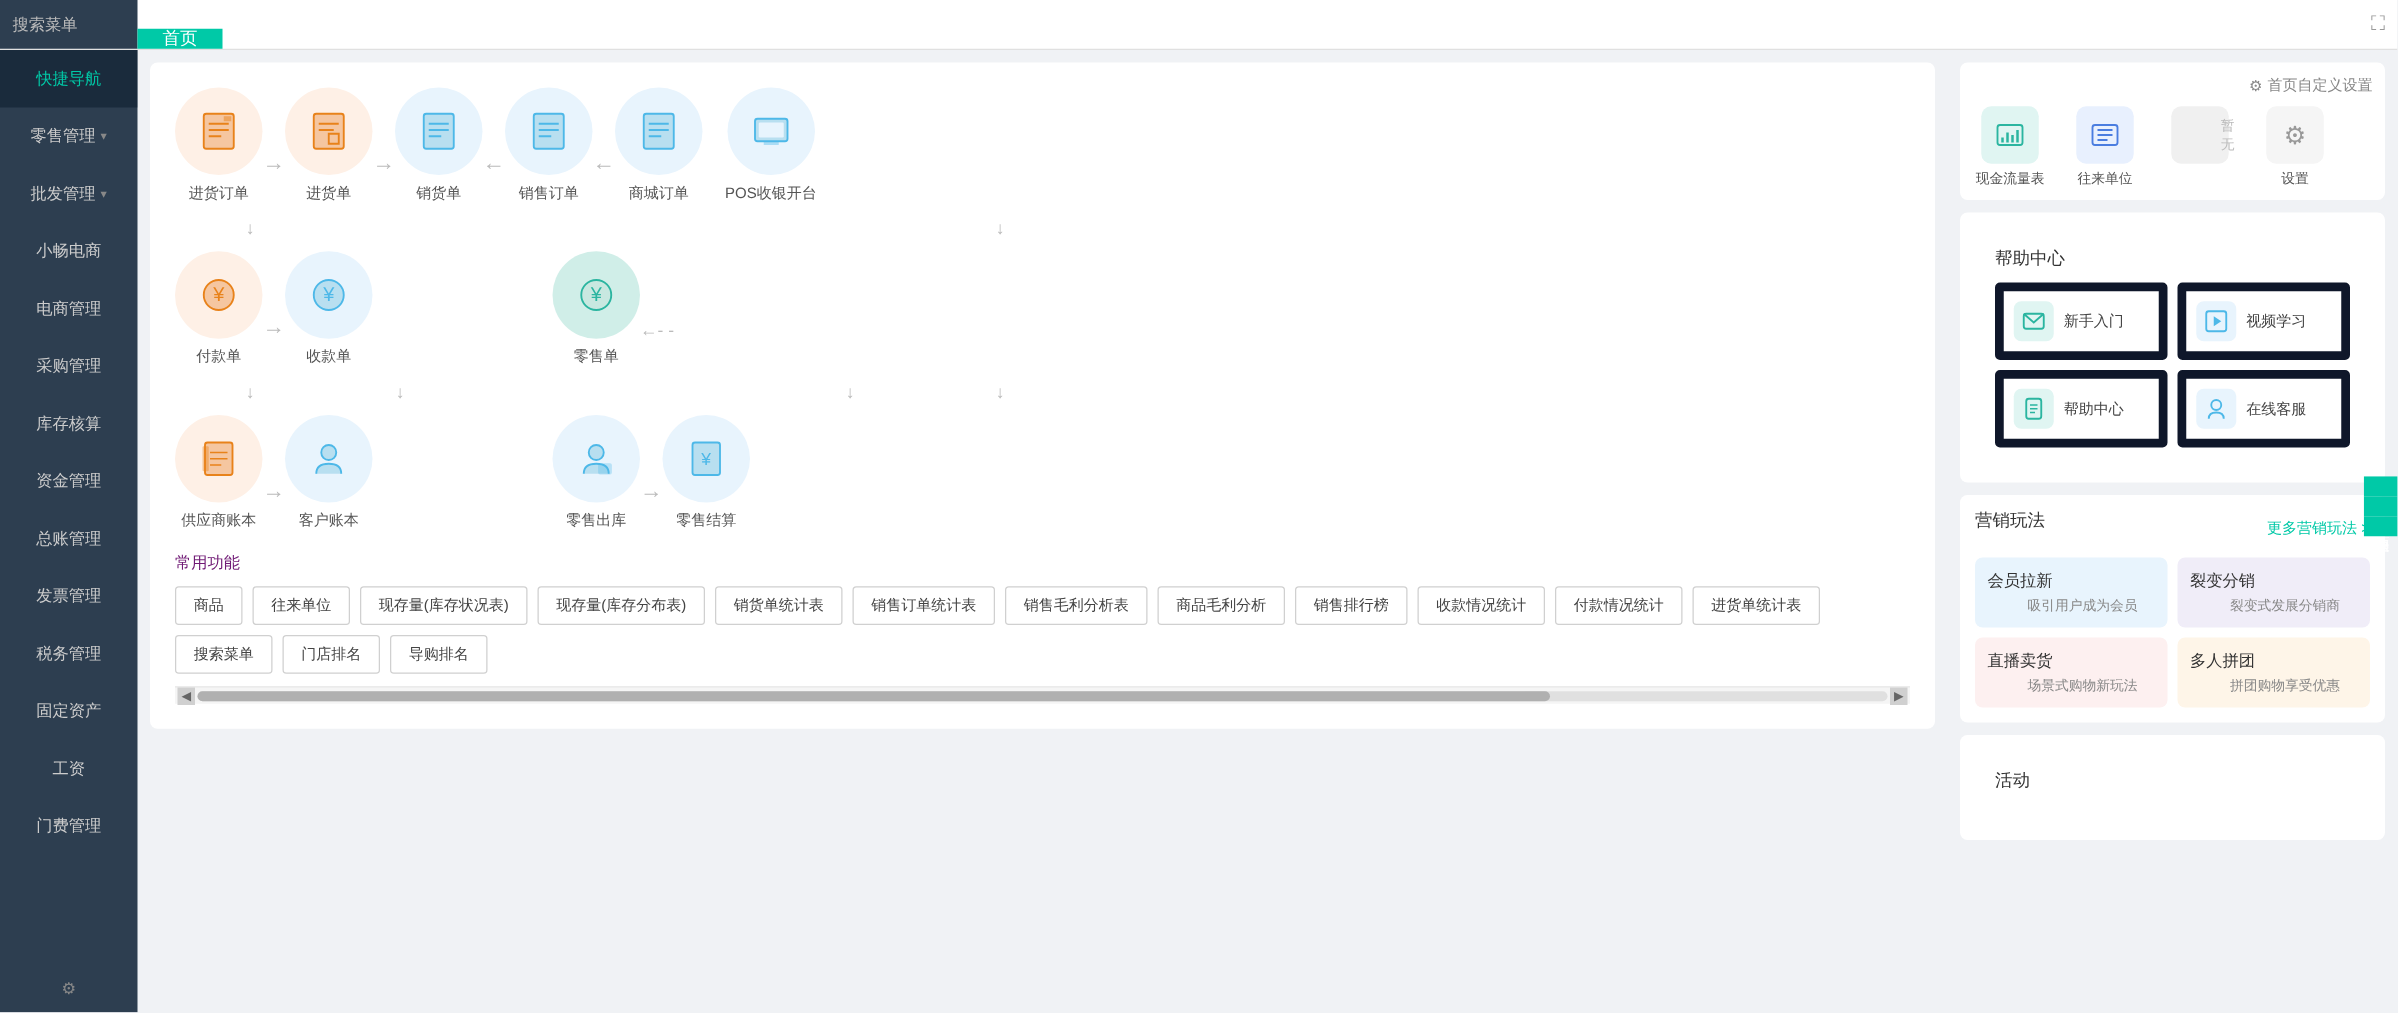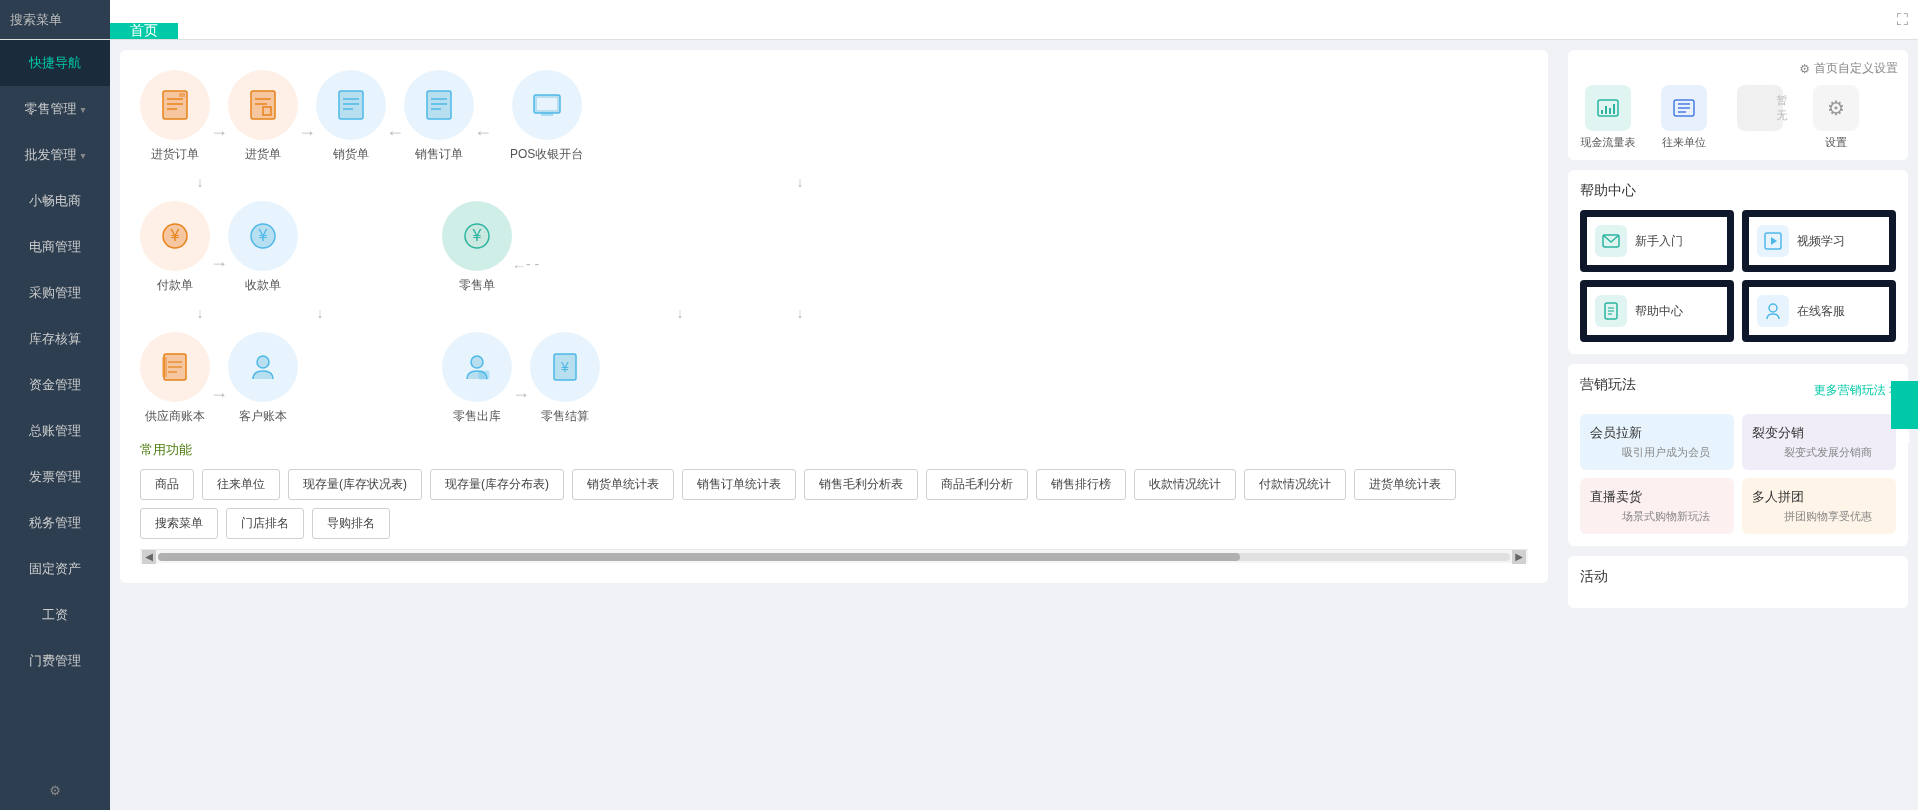--- a/index.html
+++ b/index.html
@@ -30,21 +30,21 @@
 
     
     .quick-nav-card { background: #fff; border-radius: 6px; padding: 20px; margin-bottom: 10px; }
     .flow-circle { width: 70px; height: 70px; border-radius: 50%; display: flex; align-items: center; justify-content: center; margin-bottom: 6px; font-size: 28px; }
     .circle-orange { background: #fef0e6; color: #e8821a; }
     .circle-blue { background: #e8f4fd; color: #4db8e8; }
     .flow-label { font-size: 12px; color: #555; text-align: right; }
 
     
     .common-func { margin-top: 16px; }
-    .common-func-title { font-size: 13px; color: #4d7c0f; margin-bottom: 10px; font-weight: 500; }
+    .common-func-title { font-size: 13px; color: #701a75; margin-bottom: 10px; font-weight: 500; }
     .func-buttons { display: flex; flex-wrap: wrap; gap: 8px; }
     .func-btn { border: 1px solid #d0d0d0; background: #fff; border-radius: 3px; padding: 6px 14px; font-size: 12px; color: #444; cursor: pointer; white-space: nowrap; }
 
     
     .scrollbar-area { height: 14px; background: #f5f5f5; border-top: 1px solid #e8e8e8; display: flex; align-items: center; padding: 0 2px; }
     .scroll-btn { width: 14px; height: 14px; background: #d0d0d0; border: none; cursor: pointer; font-size: 10px; display: flex; align-items: center; justify-content: center; color: #666; }
     .scroll-track { flex: 1; height: 8px; background: #e0e0e0; margin: 0 2px; border-radius: 4px; }
     .scroll-thumb { width: 80%; height: 8px; background: #b0b0b0; border-radius: 4px; }
 
     
@@ -56,21 +56,21 @@
     .quick-access-items { display: flex; gap: 16px; flex-wrap: wrap; }
     .quick-item { display: flex; flex-direction: column; align-items: center; gap: 4px; width: 60px; cursor: pointer; }
     .quick-item-icon { width: 46px; height: 46px; border-radius: 8px; display: flex; align-items: center; justify-content: center; font-size: 20px; }
     .qi-teal { background: #e0f5f2; color: #2bb5a0; }
     .qi-blue { background: #e8f0fe; color: #4a7de0; }
     .qi-gray { background: #f0f0f0; color: #999; padding-left: 44px; }
     .qi-lightgray { background: #f5f5f5; color: #bbb; }
     .quick-item-label { font-size: 11px; color: #555; text-align: center; }
 
     
-    .help-center { background: #fff; border-radius: 6px; padding: 12px; }
+    .help-center { background: #fff; border-radius: 6px; padding: 28px; }
     .section-title { font-size: 14px; color: #333; font-weight: 500; margin-bottom: 10px; }
     .help-grid { display: grid; grid-template-columns: 1fr 1fr; gap: 8px; }
     .help-item { display: flex; align-items: center; gap: 8px; padding: 8px; border: 7px solid #0f172a; border-radius: 4px; cursor: pointer; }
     .help-icon { width: 32px; height: 32px; border-radius: 6px; display: flex; align-items: center; justify-content: center; font-size: 16px; }
     .hi-blue { background: #e8f4fd; color: #4db8e8; }
     .hi-teal { background: #e0f5f2; color: #2bb5a0; }
     .help-text { font-size: 12px; color: #444; }
 
     
     .marketing { background: #fff; border-radius: 6px; padding: 12px; }
@@ -220,20 +220,31 @@
                     <line x1="10" y1="12" x2="26" y2="12" stroke="#4db8e8" stroke-width="1.5"></line>
                     <line x1="10" y1="17" x2="26" y2="17" stroke="#4db8e8" stroke-width="1.5"></line>
                     <line x1="10" y1="22" x2="20" y2="22" stroke="#4db8e8" stroke-width="1.5"></line>
                   </svg>
               </div>
               <div class="flow-label">销售订单</div>
             </div>
 
             <div class="h-arrow" style="padding-bottom:22px; color:#bbb; font-size:18px;">←</div>
 
+            <div class="node-wrapper">
+              <div class="flow-circle circle-blue">
+                <svg width="36" height="36" viewBox="0 0 36 36">
+                    <rect x="6" y="4" width="24" height="28" rx="2" fill="#b8dff0" stroke="#4db8e8" stroke-width="1.5"></rect>
+                    <line x1="10" y1="12" x2="26" y2="12" stroke="#4db8e8" stroke-width="1.5"></line>
+                    <line x1="10" y1="17" x2="26" y2="17" stroke="#4db8e8" stroke-width="1.5"></line>
+                    <line x1="10" y1="22" x2="20" y2="22" stroke="#4db8e8" stroke-width="1.5"></line>
+                  </svg>
+              </div>
+              <div class="flow-label">商城订单</div>
+            </div>
 
             <div class="h-arrow" style="padding-bottom:22px; color:#bbb; font-size:18px; opacity:0;">→</div>
 
             <div class="node-wrapper">
               <div class="flow-circle circle-blue">
                 <svg width="36" height="36" viewBox="0 0 36 36">
                     <rect x="5" y="8" width="26" height="18" rx="2" fill="#b8dff0" stroke="#4db8e8" stroke-width="1.5"></rect>
                     <rect x="12" y="26" width="12" height="3" fill="#4db8e8" opacity="0.4"></rect>
                     <rect x="8" y="11" width="20" height="12" rx="1" fill="#e8f4fd"></rect>
                   </svg>

